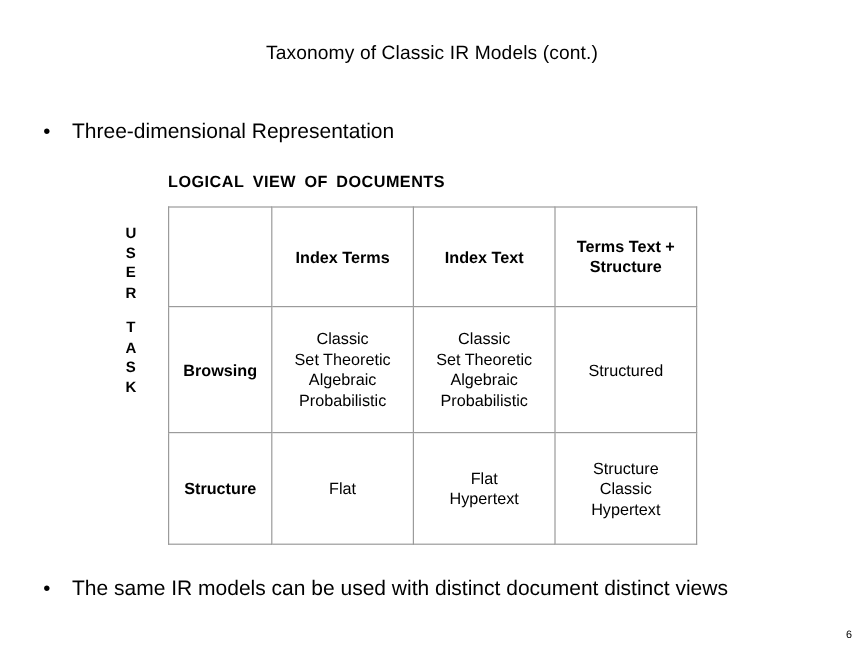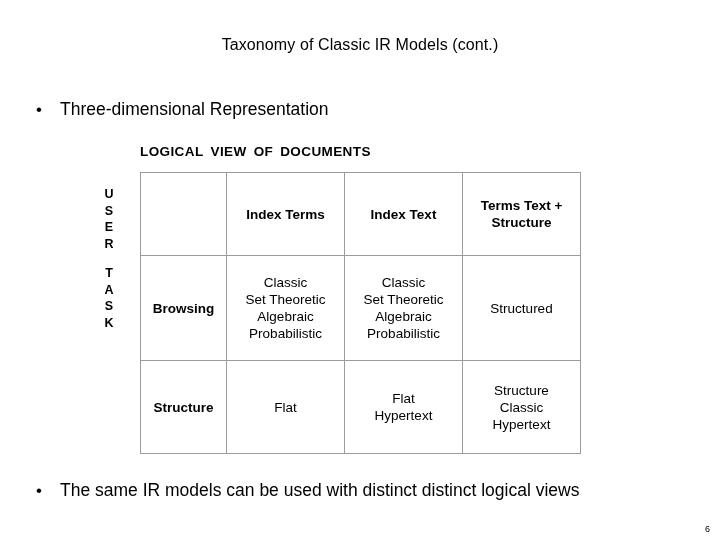--- a/index.html
+++ b/index.html
@@ -269,18 +269,18 @@
               <span class="ln">Hypertext</span>
             </span>
           </td>
         </tr>
       </tbody>
     </table>
   </div>
 
   <div class="bullet" id="bullet-two">
     <span class="marker">•</span>
-    <span class="btext">The same IR models can be used with distinct distinct logical views</span>
+    <span class="btext">The same IR models can be used with distinct document distinct views</span>
   </div>
 
   <div class="page-number">6</div>
 
 </div>
 
 </body></html>

